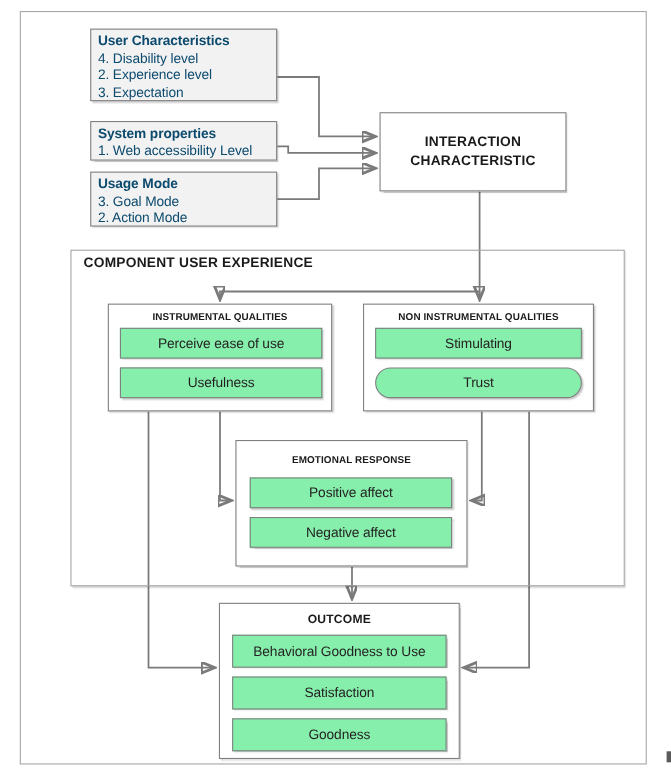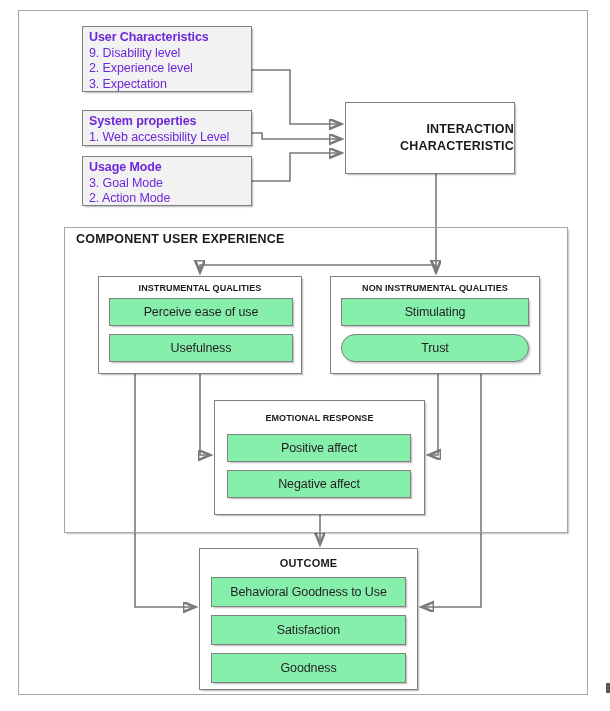--- a/index.html
+++ b/index.html
@@ -48,35 +48,35 @@
   .node.frame-only {
     background: transparent;
     border: 1.5px solid #a6a6a6;
     box-shadow: 1.5px 1.5px 1.5px rgba(0,0,0,0.18);
   }
   
   .listbox {
     padding: 3px 0 4px 6px;
     font-size: 12.5px;
     line-height: 15.5px;
-    color: #6d28d9;
+    color: #0c4a6e;
   }
   .listbox .hd {
     font-weight: bold;
     letter-spacing: -0.1px;
   }
   .listbox .li {
     font-weight: normal;
     letter-spacing: -0.1px;
   }
   
   .bigbox {
     display: flex;
     flex-direction: column;
-    align-items: flex-end;
+    align-items: center;
     justify-content: center;
     font-weight: bold;
     font-size: 12.5px;
     letter-spacing: 0.2px;
     color: #1a1a1a;
     text-align: center;
     line-height: 17px;
   }
   
   .grp-title {
@@ -168,21 +168,21 @@
 
     <path d="M135,374 L135,607 L195,607" marker-end="url(#ah)"></path>
 
     <path d="M481,374 L481,607 L422,607" marker-end="url(#ah)"></path>
 
     <path d="M320,515 L320,544" marker-end="url(#ah)"></path>
   </svg>
 
   <div class="node listbox" style="left:82px; top:26px; width:170px; height:66px;">
     <div class="hd">User Characteristics</div>
-    <div class="li">9. Disability level</div>
+    <div class="li">4. Disability level</div>
     <div class="li">2. Experience level</div>
     <div class="li">3. Expectation</div>
   </div>
 
   <div class="node listbox" style="left:82px; top:110px; width:170px; height:36px;">
     <div class="hd">System properties</div>
     <div class="li">1. Web accessibility Level</div>
   </div>
 
   <div class="node listbox" style="left:82px; top:156px; width:170px; height:50px;">

